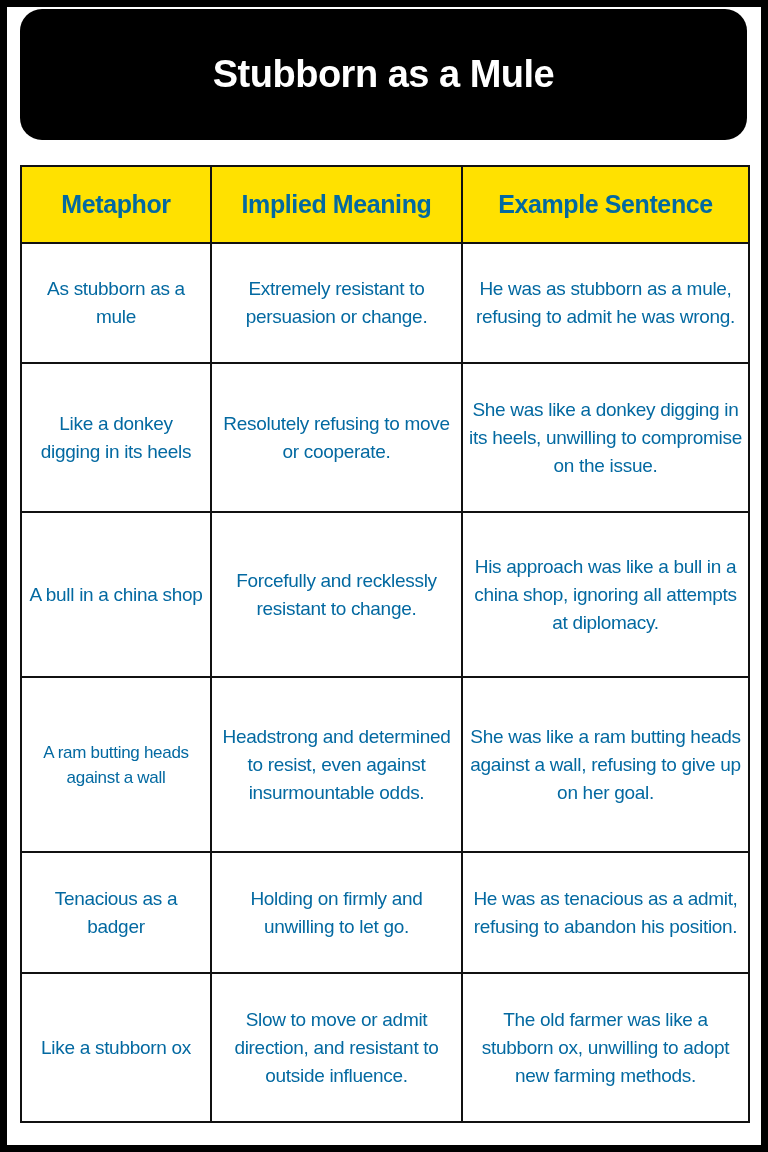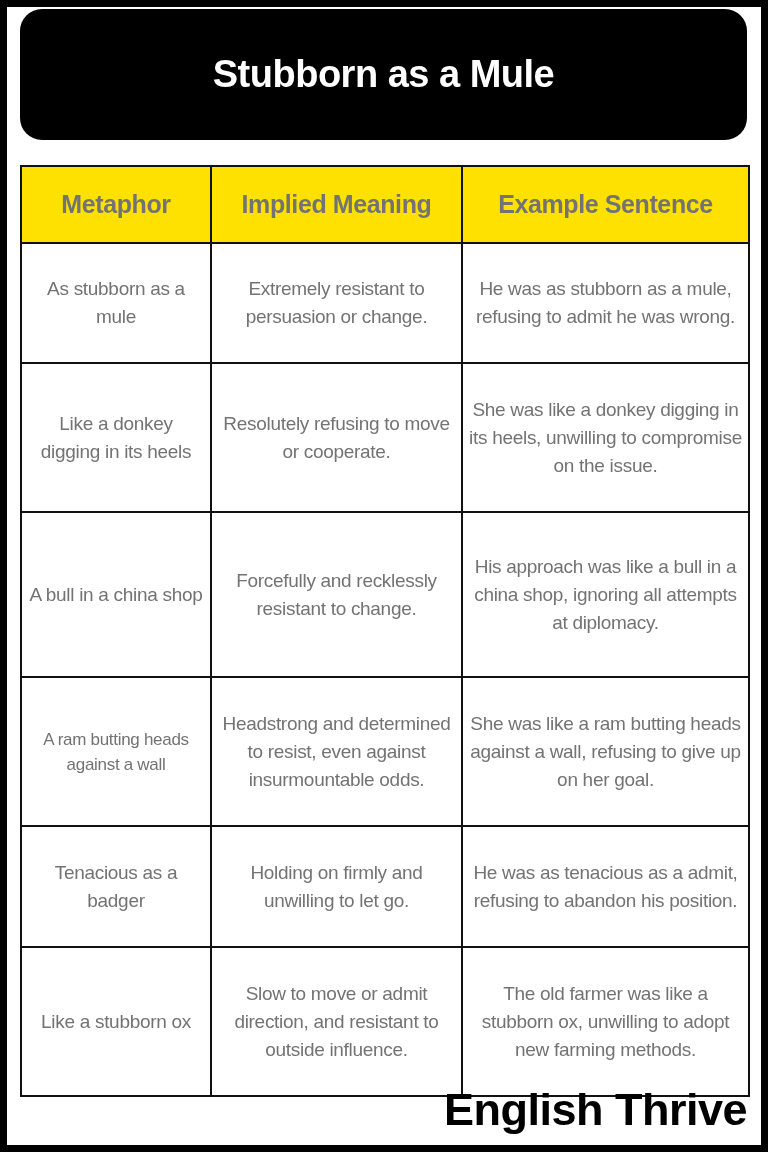--- a/index.html
+++ b/index.html
@@ -34,21 +34,21 @@
     position: absolute;
     left: 13px; top: 158px;
     width: 728px;
     border-collapse: collapse;
     table-layout: fixed;
   }
   table.meta-table th, table.meta-table td {
     border: 2px solid #111;
     text-align: center;
     vertical-align: middle;
-    color: #737373;
+    color: #0369a1;
     padding: 0 6px;
   }
   table.meta-table th {
     background: #ffe100;
     font-weight: bold;
     font-size: 25px;
     height: 75px;
     letter-spacing: -0.4px;
   }
   table.meta-table td {
@@ -96,32 +96,31 @@
       <tr style="height:149px">
         <td>Like a donkey digging in its heels</td>
         <td>Resolutely refusing to move or cooperate.</td>
         <td>She was like a donkey digging in its heels, unwilling to compromise on the issue.</td>
       </tr>
       <tr style="height:165px">
         <td>A bull in a china shop</td>
         <td>Forcefully and recklessly resistant to change.</td>
         <td>His approach was like a bull in a china shop, ignoring all attempts at diplomacy.</td>
       </tr>
-      <tr style="height:149px">
+      <tr style="height:175px">
         <td class="small">A ram butting heads against a wall</td>
         <td>Headstrong and determined to resist, even against insurmountable odds.</td>
         <td>She was like a ram butting heads against a wall, refusing to give up on her goal.</td>
       </tr>
       <tr style="height:121px">
         <td>Tenacious as a badger</td>
         <td>Holding on firmly and unwilling to let go.</td>
         <td>He was as tenacious as a admit, refusing to abandon his position.</td>
       </tr>
       <tr style="height:149px">
         <td>Like a stubborn ox</td>
         <td>Slow to move or admit direction, and resistant to outside influence.</td>
         <td>The old farmer was like a stubborn ox, unwilling to adopt new farming methods.</td>
       </tr>
     </tbody>
   </table>
 
-  <div class="brand">English Thrive</div>
 </div>
 
 </body></html>

